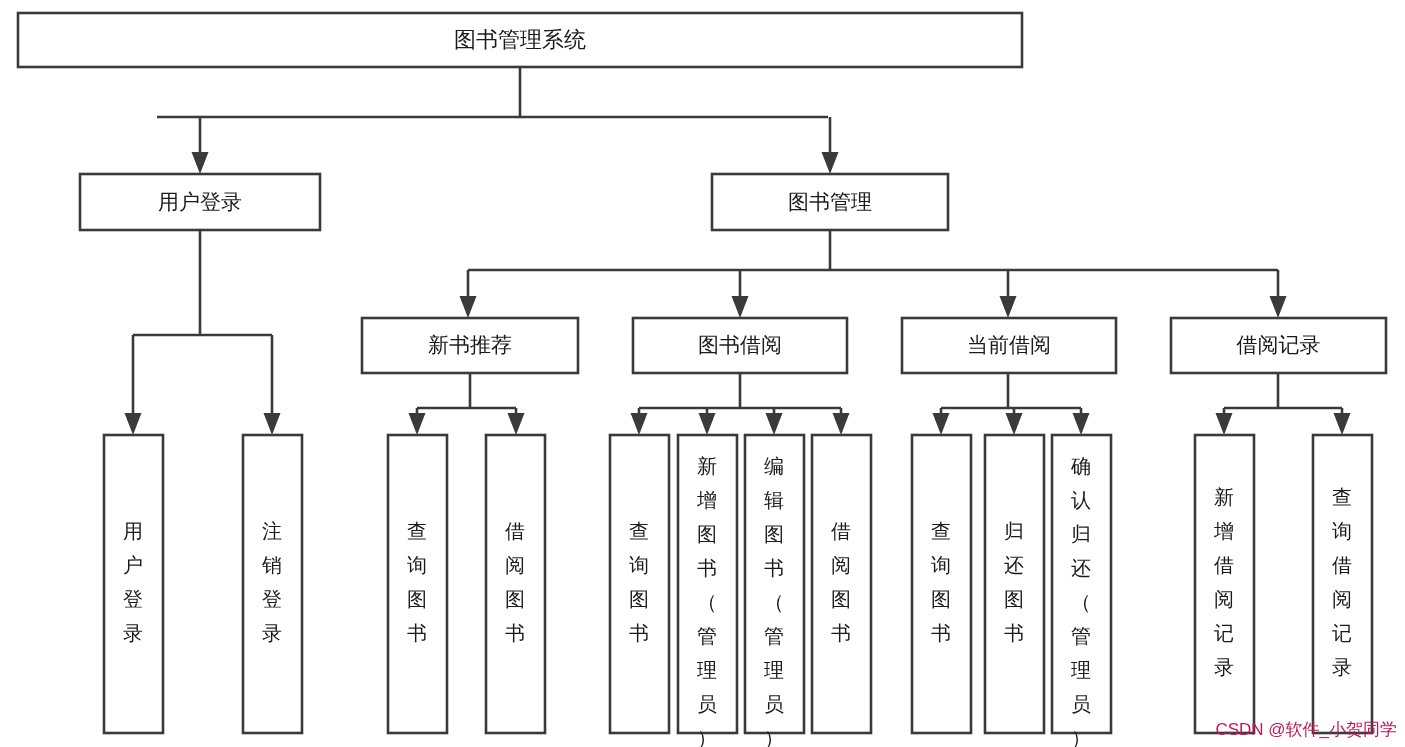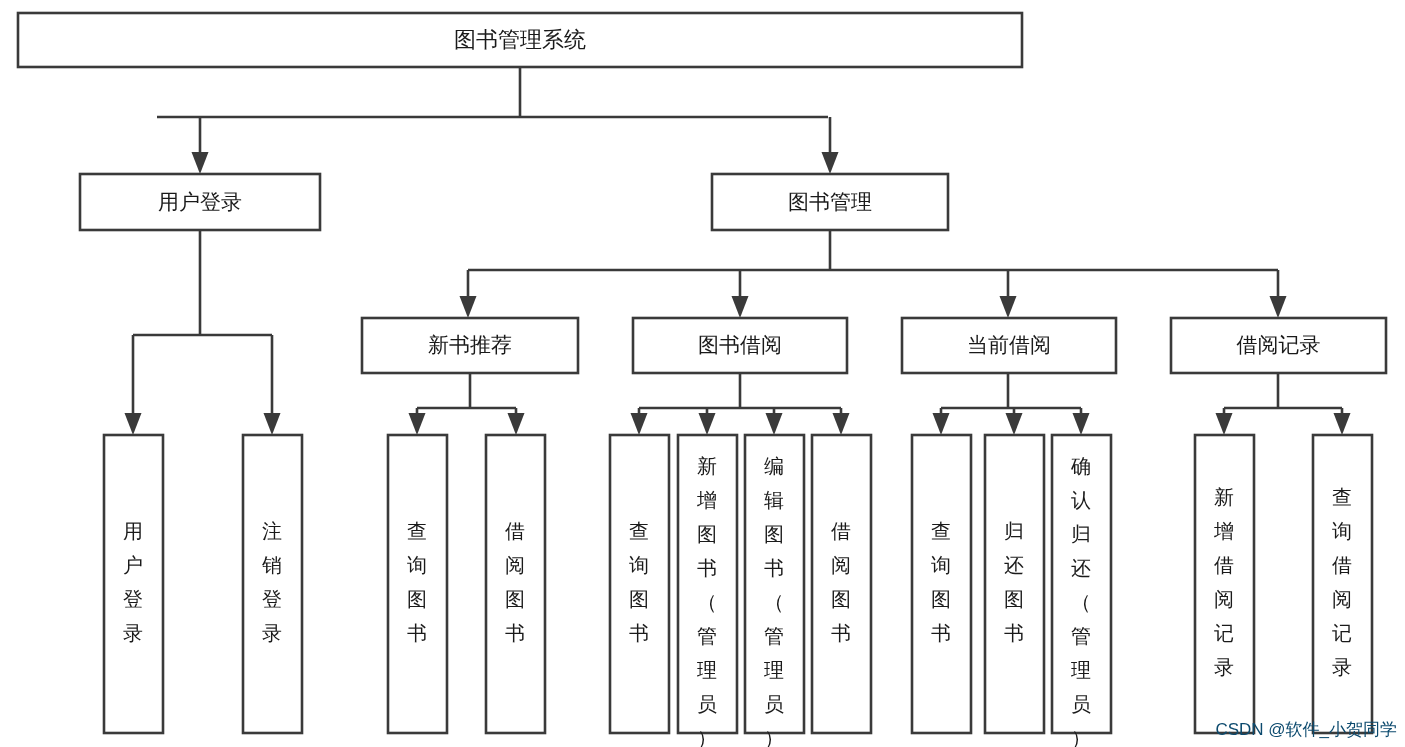--- a/index.html
+++ b/index.html
@@ -55,21 +55,21 @@
   .arrow-head {
     fill: #3a3a3a;
     stroke: none;
   }
   .watermark {
     position: absolute;
     right: 8px;
     bottom: 6px;
     font-family: "Liberation Sans", "DejaVu Sans", sans-serif;
     font-size: 17px;
-    color: #0c4a6e;
+    color: #be185d;
     white-space: nowrap;
     pointer-events: none;
     user-select: none;
   }
 </style>
 </head>
 <body>
 
 <div id="diagram-root">
   <svg class="flow" viewBox="0 0 1405 747" xmlns="http://www.w3.org/2000/svg">

